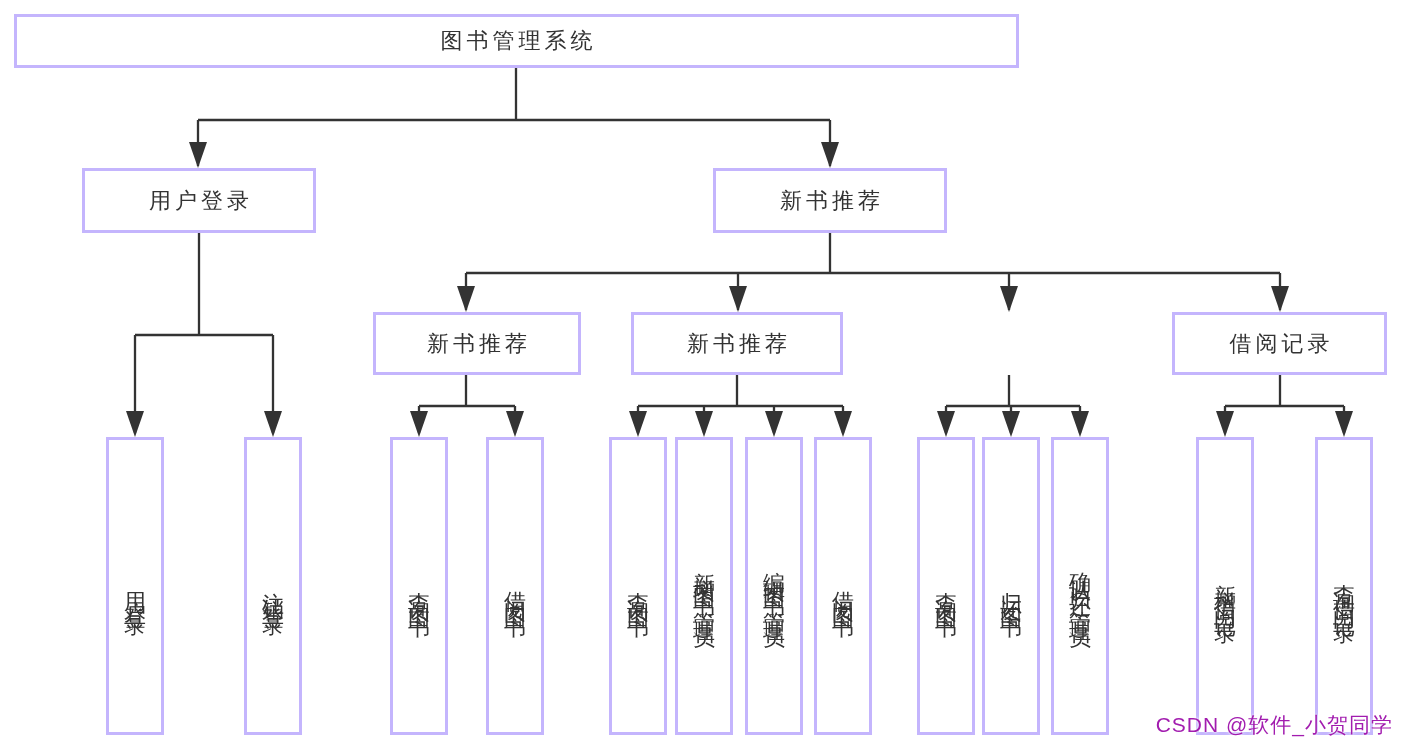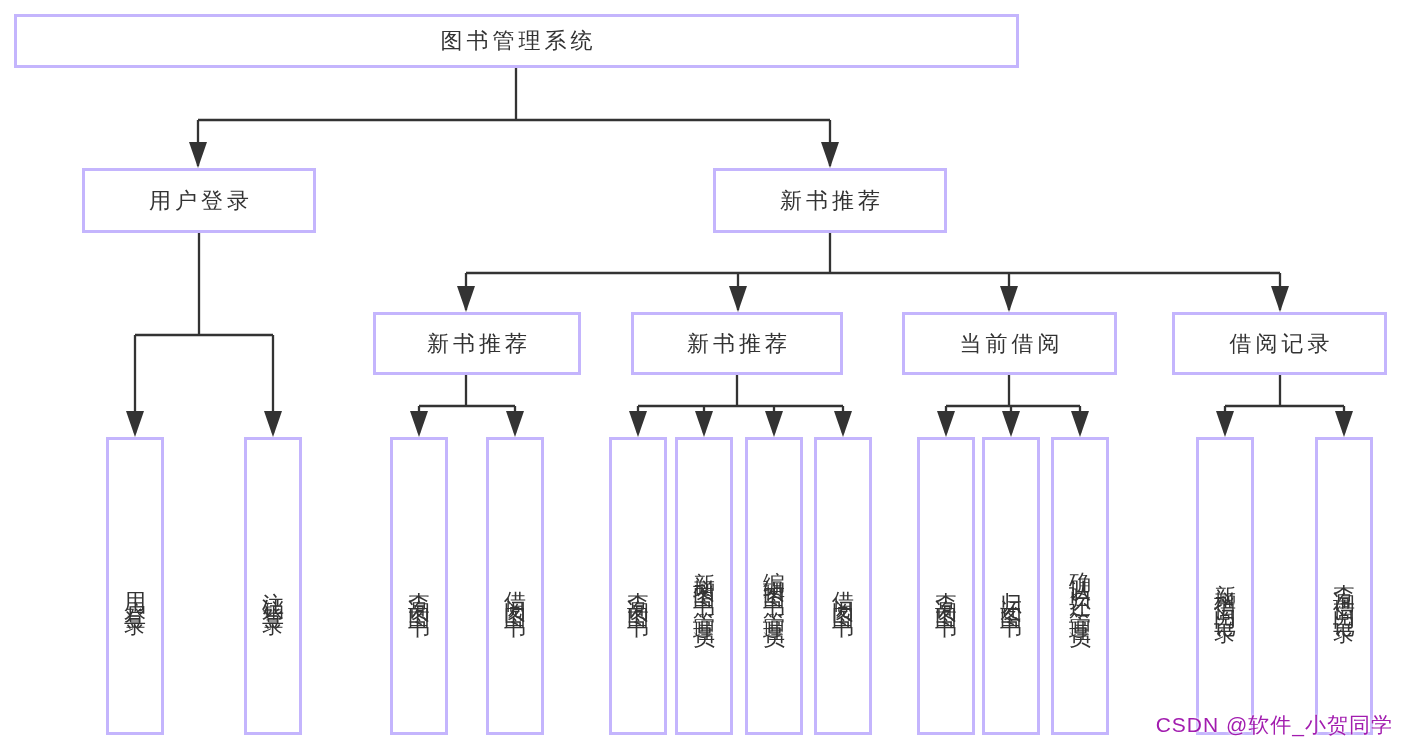--- a/index.html
+++ b/index.html
@@ -115,23 +115,20 @@
   <div class="bx" style="left:713px; top:168px; width:234px; height:65px;">
     <span class="hlabel">新书推荐</span>
   </div>
 
   <div class="bx" style="left:362px; top:312px; width:208px; height:63px;margin-left:11px;">
     <span class="hlabel">新书推荐</span>
   </div>
   <div class="bx" style="left:631px; top:312px; width:212px; height:63px;">
     <span class="hlabel">新书推荐</span>
   </div>
-  <div class="bx" style="left:902px; top:312px; width:215px; height:63px;">
-    <span class="hlabel">当前借阅</span>
-  </div>
   <div class="bx" style="left:1172px; top:312px; width:215px; height:63px;">
     <span class="hlabel">借阅记录</span>
   </div>
 
   <div class="bx" style="left:106px; top:437px; width:58px; height:298px;">
     <span class="vlabel">用户登录</span>
   </div>
   <div class="bx" style="left:244px; top:437px; width:58px; height:298px;">
     <span class="vlabel">注销登录</span>
   </div>

